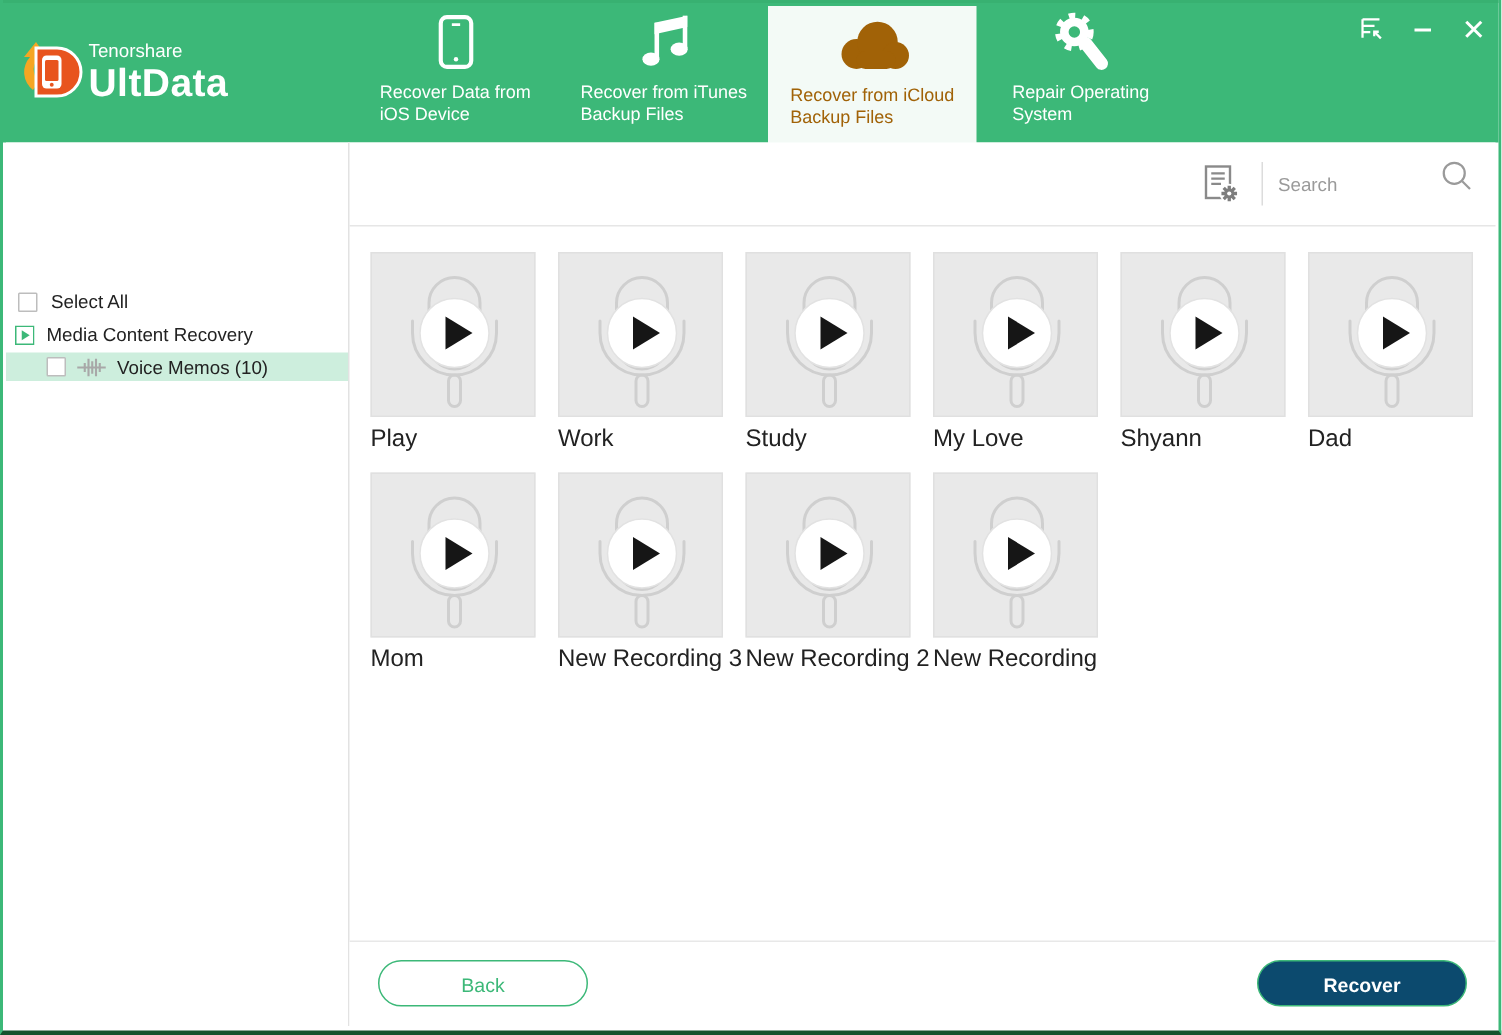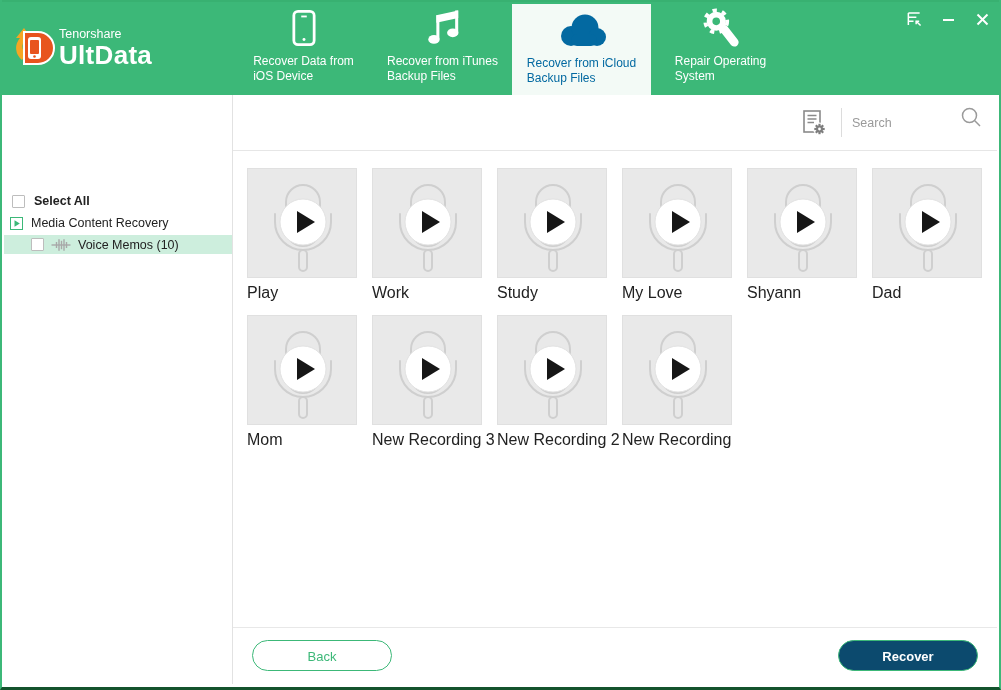--- a/index.html
+++ b/index.html
@@ -8,32 +8,32 @@
 
   
   .header{position:absolute;left:0;top:0;width:100%;height:95px;background:#3cb878;border-top:2px solid #38b171;box-sizing:border-box;}
   .logo{position:absolute;left:10px;top:24px;width:44px;height:44px;}
   .brand{position:absolute;left:57px;top:25px;color:#fff;}
   .brand-company{font-size:12.5px;line-height:14px;display:block;}
   .brand-product{font-size:26px;line-height:28px;font-weight:600;display:block;letter-spacing:.3px;}
 
   .tabs{position:absolute;left:232px;top:0;height:95px;display:flex;}
   .tab{width:139px;height:95px;box-sizing:border-box;display:flex;flex-direction:column;align-items:center;color:#fff;cursor:default;}
-  .tab.active{background:#f3faf6;color:#0369a1;margin-top:2px;height:93px;}
+  .tab.active{background:#f3faf6;color:#a16207;margin-top:2px;height:93px;}
   .tab-iconbox{height:52px;display:flex;align-items:center;justify-content:center;}
   .tab-label{font-size:12px;line-height:15px;text-align:left;}
 
   .win-controls{position:absolute;right:8px;top:8px;display:flex;align-items:center;gap:16px;color:#fff;}
   .win-btn{width:18px;height:18px;display:flex;align-items:center;justify-content:center;cursor:default;}
 
   
   .sidebar{position:absolute;left:2px;top:95px;width:228px;bottom:3px;background:#fff;}
   .side-divider{position:absolute;left:230px;top:95px;bottom:3px;width:1px;background:#e2e2e2;}
   .side-row{position:absolute;display:flex;align-items:center;font-size:12.5px;color:#222;}
-  .row-selectall{left:8px;top:97px;height:18px;gap:9px;font-weight:bold;}
+  .row-selectall{left:8px;top:97px;height:18px;gap:9px;}
   .row-group{left:6px;top:119px;height:18px;gap:8px;}
   .row-item{left:0;top:140px;width:230px;height:19px;background:#cdeedd;gap:7px;padding-left:27px;box-sizing:border-box;}
   .checkbox{width:13px;height:13px;border:1px solid #bdbdbd;background:#fff;border-radius:1px;box-sizing:border-box;}
   .expand-box{width:13px;height:13px;}
 
   
   .main{position:absolute;left:230px;top:95px;right:2px;bottom:3px;border-left:1px solid #e2e2e2;box-sizing:border-box;background:#fff;}
   .toolbar{position:relative;height:55px;border-bottom:1px solid #e6e6e6;}
   .view-settings{position:absolute;left:568px;top:13px;width:26px;height:28px;display:flex;align-items:center;justify-content:center;}
   .toolbar-vdiv{position:absolute;left:608px;top:13px;width:1px;height:29px;background:#dcdcdc;}

